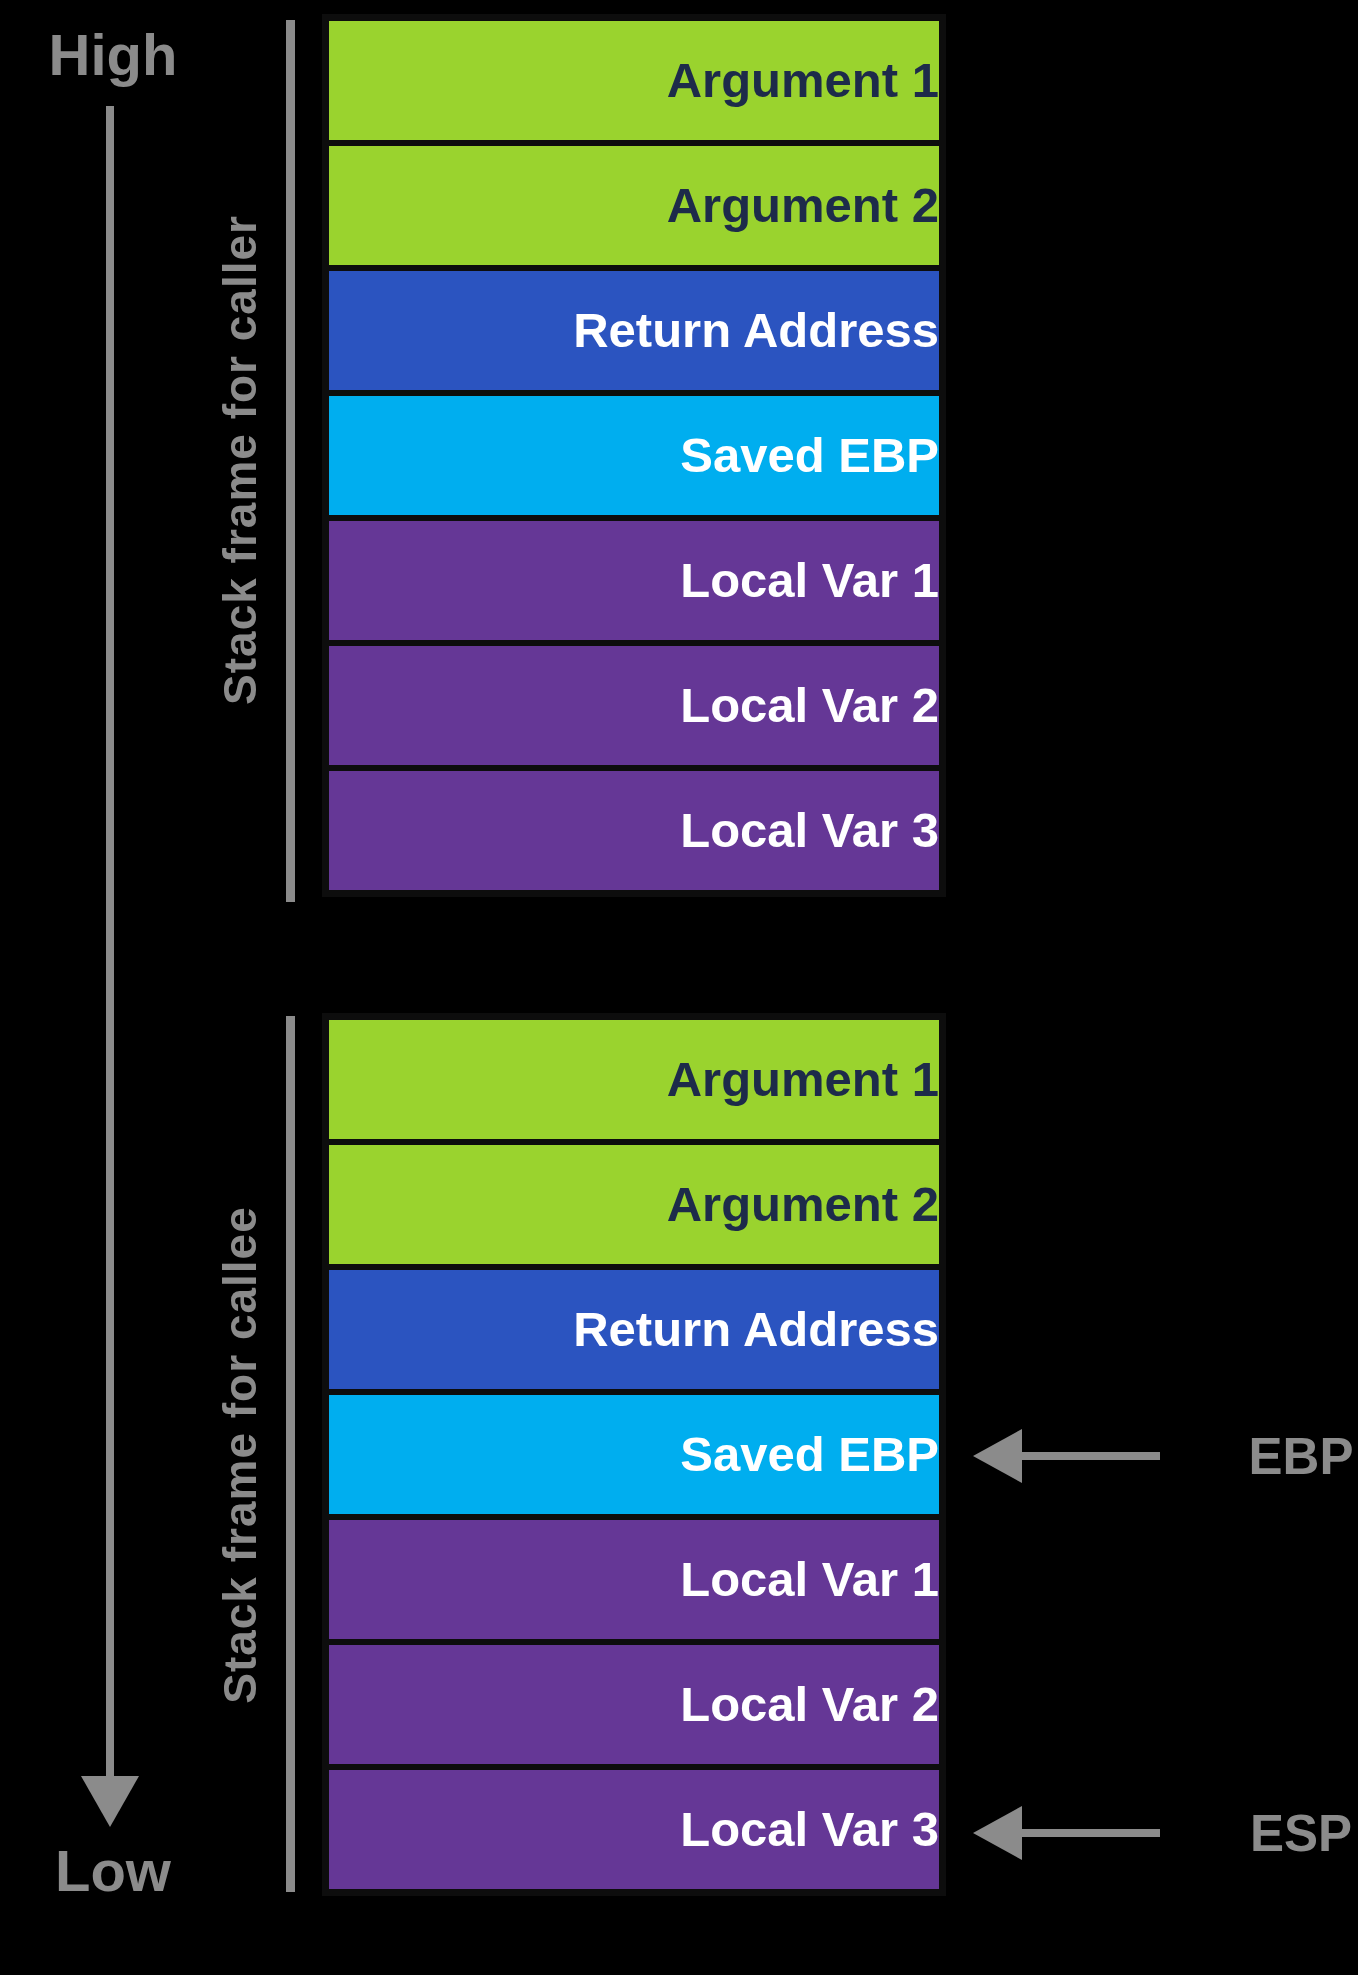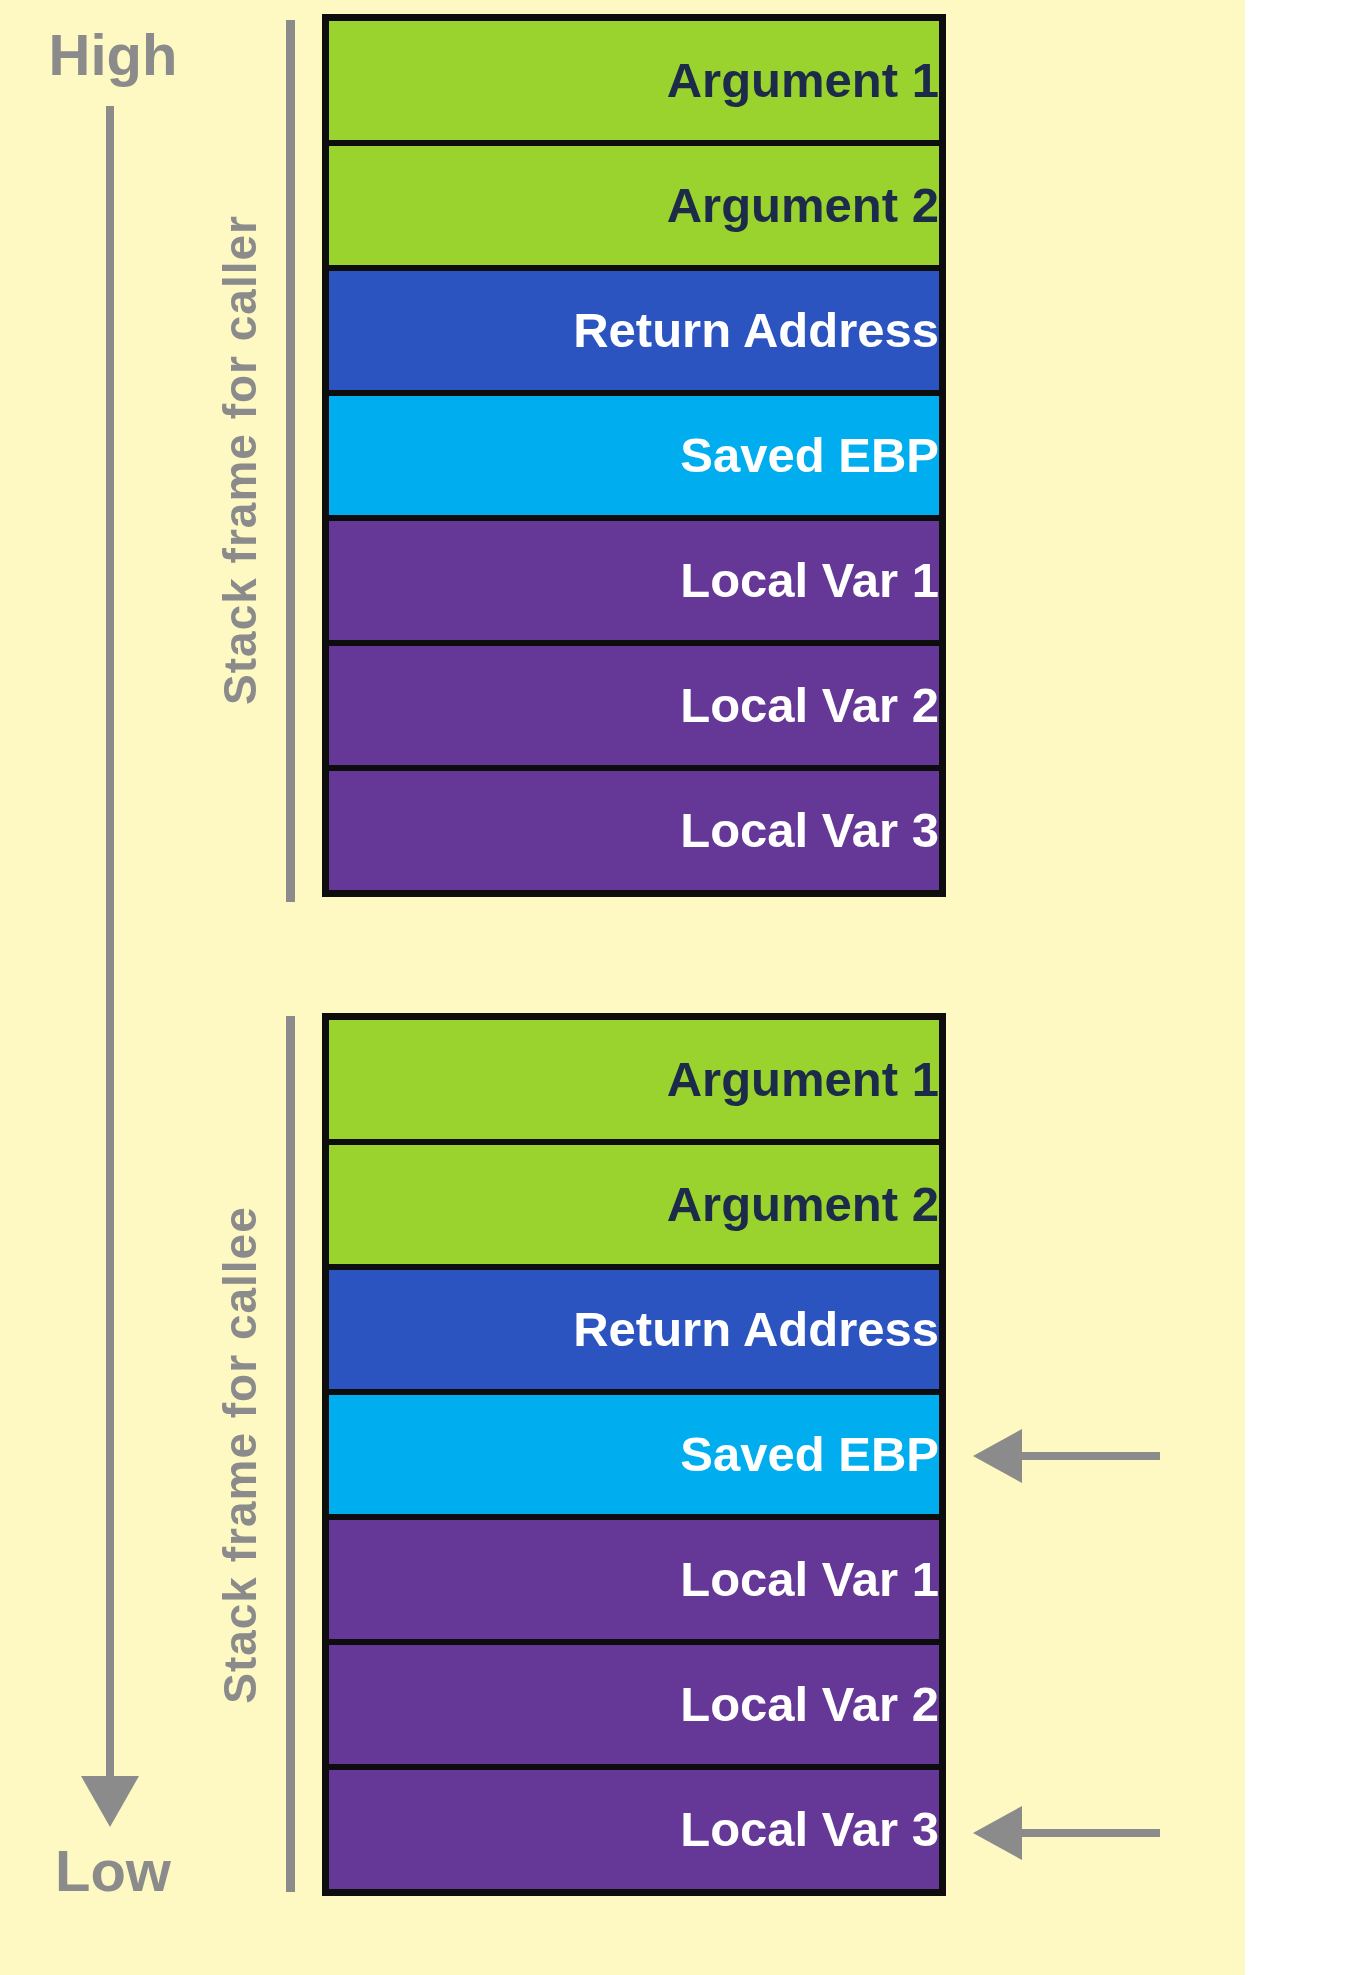--- a/index.html
+++ b/index.html
@@ -1,20 +1,20 @@
 <!DOCTYPE html>
 <html><head>
 <meta charset="utf-8">
 <style>
   html,body{margin:0;padding:0;background:#ffffff;}
   #canvas{
     position:relative;
-    width:1245px;
+    width:1358px;
     height:1975px;
-    background:#fef9c3;
+    background:#000000;
     font-family:"Liberation Sans","DejaVu Sans",sans-serif;
     overflow:hidden;
   }
   
   .dir-label{
     position:absolute;
     width:150px;
     text-align:center;
     font-size:58px;
     font-weight:bold;

